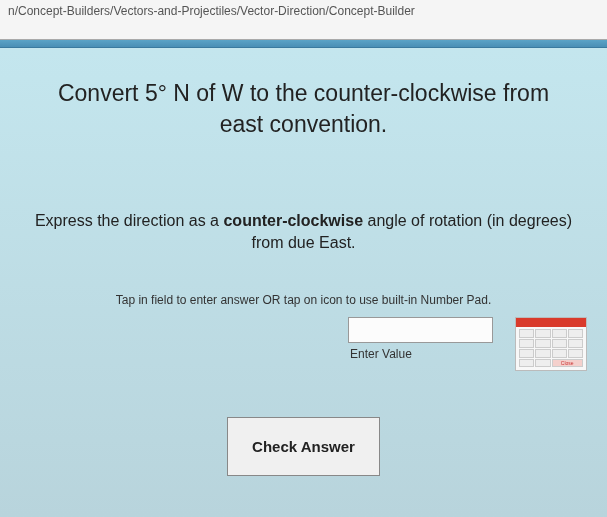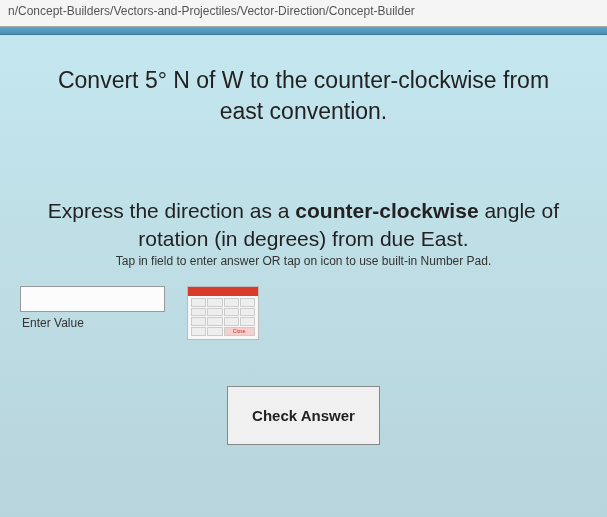--- a/index.html
+++ b/index.html
@@ -10,55 +10,56 @@
       height: 517px;
       overflow: hidden;
       position: relative;
     }
     .browser-bar {
       background: #f5f5f5;
       border-bottom: 1px solid #aaa;
       padding: 4px 8px;
       font-size: 12px;
       color: #555;
-      height: 27px;
+      height: 40px;
       line-height: 14px;
     }
     .blue-strip {
       height: 8px;
       background: linear-gradient(to bottom, #5ba3c7, #4a8fb5);
       border-bottom: 1px solid #3a7a9f;
     }
     .content {
       padding: 30px 20px 0 20px;
       text-align: center;
       color: #222;
     }
     .question {
       font-size: 23px;
       font-weight: 400;
       line-height: 1.35;
       margin-bottom: 70px;
       padding: 0 20px;
     }
     .instruction {
-      font-size: 21px;
+      font-size: 16px;
       font-weight: 400;
       line-height: 1.35;
+      margin-bottom: 40px;
       padding: 0 10px;
     }
     .instruction strong { font-weight: 700; }
     .hint {
       font-size: 12px;
       color: #333;
-      margin-bottom: 18px;
+      margin-bottom: 10px;
     }
     .input-row {
       display: flex;
-      justify-content: flex-start;
+      justify-content: flex-end;
       align-items: flex-start;
       gap: 22px;
       margin-bottom: 40px;
     }
     .input-group {
       display: flex;
       flex-direction: column;
       align-items: flex-start;
     }
     .answer-input {

